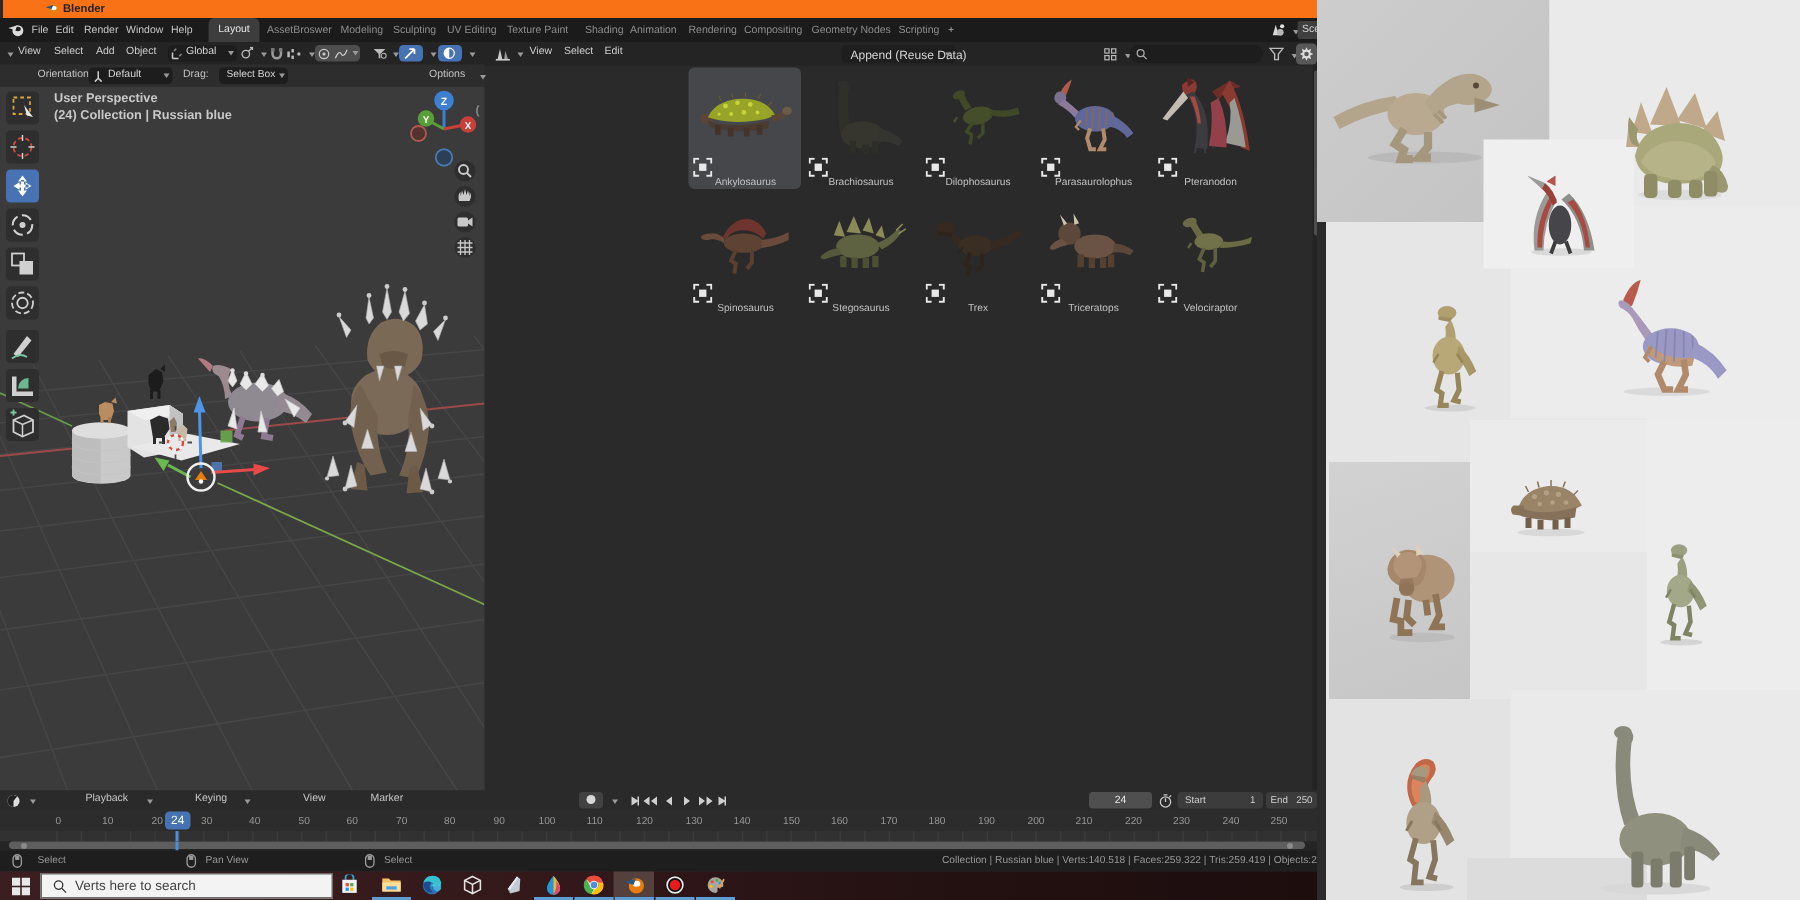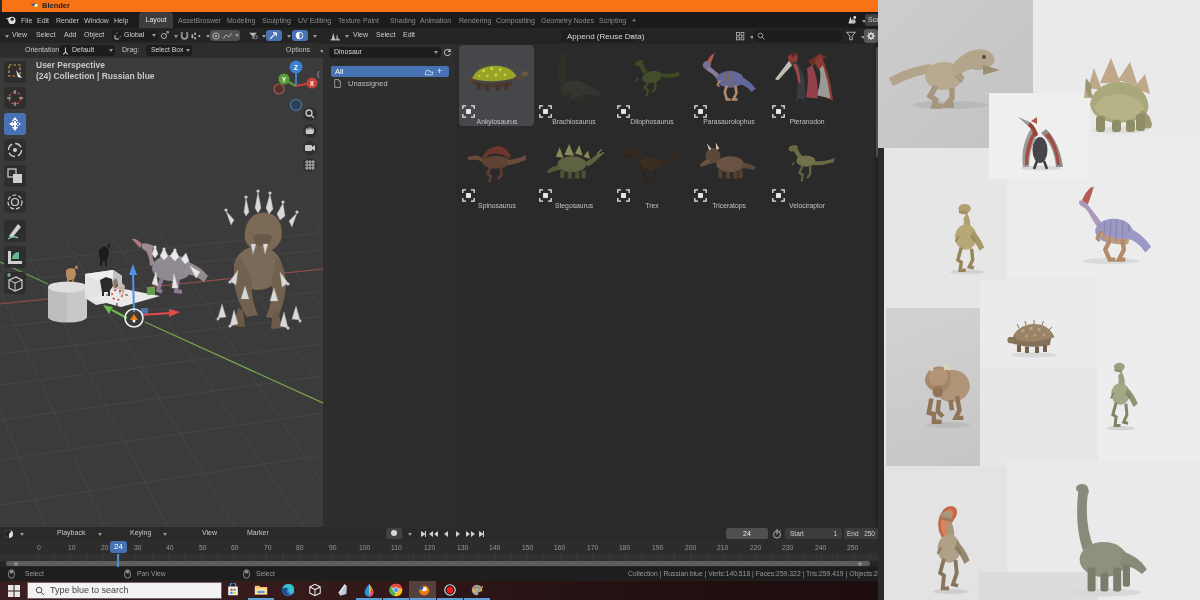--- a/index.html
+++ b/index.html
@@ -406,45 +406,20 @@
           <path d="M9,222 L15,225 L22,222 M15,225 L15,233" stroke="#d0d0d0" stroke-width="1" fill="none"></path>
           <path d="M7,217 L11,217 M9,215 L9,219" stroke="#7ac8a0" stroke-width="1.2"></path>
       </g>
 
       <text x="36" y="10" font-size="8.5" fill="#c8c8c8" font-family="Liberation Sans">User Perspective</text>
       <text x="36" y="21" font-size="8.5" fill="#c8c8c8" font-family="Liberation Sans">(24) Collection | Russian blue</text>
       <text x="317" y="18" font-size="8" fill="#888" font-family="Liberation Sans">(</text>
     </svg>
   </div>
 
-  <div class="abs" id="abside">
-    <div class="dbox" style="left:6px;top:3px;width:112px;height:11px;">
-        <span style="position:absolute;left:5px;top:1px">Dinosaur</span>
-        <span class="caret" style="position:absolute;right:3px;top:4px"></span>
-      </div>
-    <div style="position:absolute;left:119px;top:3px;width:11px;height:11px;background:#303030;border-radius:2px;">
-        <svg class="ic" style="left:1px;top:1px" width="9" height="9" viewBox="0 0 16 16">
-          <path d="M13,6 A5.5,5.5 0 1 0 13,10 M13,2 L13,6 L9,6" stroke="#bbb" fill="none" stroke-width="1.8"></path>
-        </svg>
-      </div>
-    <div style="position:absolute;left:8px;top:22px;width:118px;height:11px;background:#4772b3;border-radius:2px;color:#fff;font-size:7.5px;">
-      <span style="position:absolute;left:4px;top:1px">All</span>
-      <svg class="ic" style="left:93px;top:1.5px" width="10" height="8" viewBox="0 0 18 14">
-          <path d="M2,12 L4,4 L9,4 L10,7 L16,7 L15,12 Z" stroke="#dce6f5" fill="none" stroke-width="1.4"></path>
-        </svg>
-      <span style="position:absolute;left:106px;top:0px;color:#eef;font-size:9px;">+</span>
-    </div>
-    <div style="position:absolute;left:8px;top:34px;width:118px;height:11px;color:#bdbdbd;font-size:7.5px;">
-      <svg class="ic" style="left:2px;top:1px" width="9" height="9" viewBox="0 0 16 16">
-          <path d="M3,1 L10,1 L13,4 L13,15 L3,15 Z" stroke="#aaa" fill="none" stroke-width="1.5"></path>
-          <path d="M10,1 L10,4 L13,4" stroke="#aaa" fill="none" stroke-width="1.2"></path>
-        </svg>
-      <span style="position:absolute;left:17px;top:1px">Unassigned</span>
-    </div>
-  </div>
 
   <div class="abs" id="abmain">
     <div style="position:absolute;right:0;top:0;width:5px;height:483px;background:#232323;"></div>
     <div style="position:absolute;right:1px;top:3px;width:3px;height:110px;background:#4e4e4e;border-radius:2px;"></div>
 
     <div style="position:absolute;left:4px;top:1px;width:75px;height:81px;background:#45474b;border-radius:4px;"></div>
 
     <svg class="ic" style="left:10px;top:2px" width="64" height="60" viewBox="0 0 120 100">
       <path d="M6,50 Q1,54 6,61 L20,64 L20,50 Z" fill="#5a4638"></path>
       <path d="M12,58 Q42,70 90,58 L88,68 Q50,76 16,66 Z" fill="#4a3a30"></path>
@@ -789,21 +764,21 @@
         <rect x="0" y="0" width="7.3" height="7.3" fill="#e8e8e8"></rect>
         <rect x="8.7" y="0" width="7.3" height="7.3" fill="#e8e8e8"></rect>
         <rect x="0" y="8.7" width="7.3" height="7.3" fill="#e8e8e8"></rect>
         <rect x="8.7" y="8.7" width="7.3" height="7.3" fill="#e8e8e8"></rect>
       </svg>
     <div id="searchbox">
       <svg class="ic" style="left:7px;top:3px" width="10" height="10" viewBox="0 0 16 16">
           <circle cx="6.5" cy="6.5" r="4.5" stroke="#333" fill="none" stroke-width="1.4"></circle>
           <path d="M10,10 L14.5,14.5" stroke="#333" stroke-width="1.4"></path>
         </svg>
-      <span style="position:absolute;left:22px;top:2px;">Type blue to search</span>
+      <span style="position:absolute;left:22px;top:2px;">Verts here to search</span>
     </div>
 
     <svg class="tbic" style="left:226px" viewBox="0 0 16 16">
         <path d="M5,4 L5,2.5 A3,3 0 0 1 11,2.5 L11,4" stroke="#29a8e0" fill="none" stroke-width="1.4"></path>
         <rect x="2.5" y="4" width="11" height="10" fill="#f2f2f2"></rect>
         <rect x="5" y="6.5" width="2.5" height="2.5" fill="#e84c3d"></rect>
         <rect x="8.5" y="6.5" width="2.5" height="2.5" fill="#4caf50"></rect>
         <rect x="5" y="10" width="2.5" height="2.5" fill="#2196f3"></rect>
         <rect x="8.5" y="10" width="2.5" height="2.5" fill="#ffc107"></rect>
       </svg>

